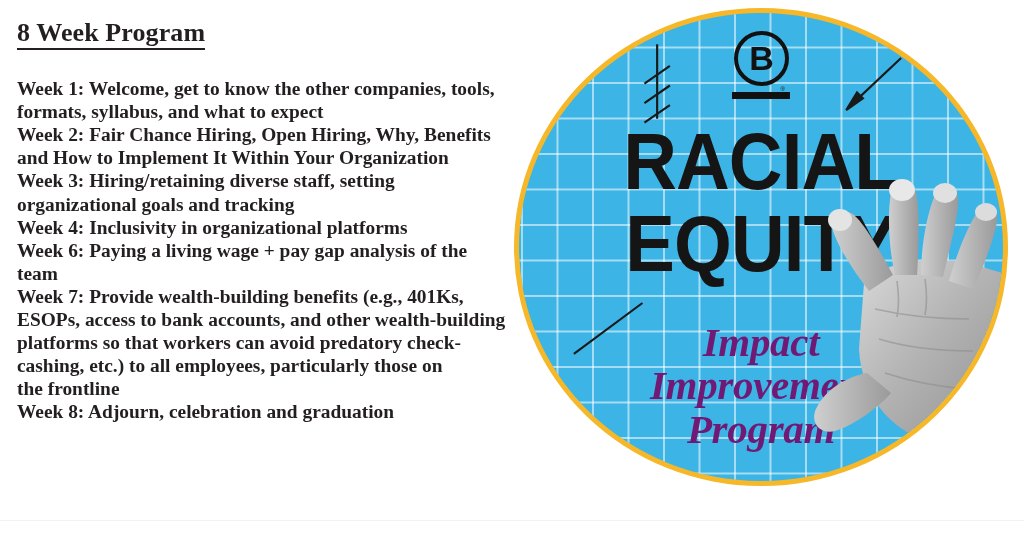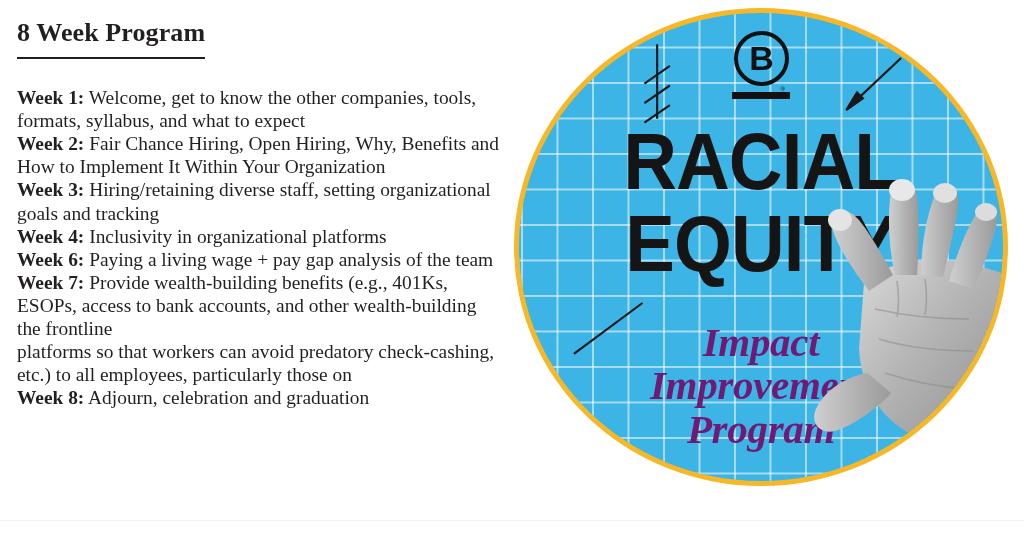--- a/index.html
+++ b/index.html
@@ -30,40 +30,40 @@
     width: 490px;
   }
   .page-title {
     font-size: 26px;
     font-weight: bold;
     letter-spacing: 0.1px;
     line-height: 1.12;
     margin: 0;
     display: inline-block;
     border-bottom: 2px solid #231f20;
-    padding-bottom: 10px;
+    padding-bottom: 1px;
   }
   .program-list {
     margin: 0;
     padding: 0;
     list-style: none;
     margin-top: 27px;
   }
   .program-list li {
     font-size: 19.4px;
     line-height: 1.19;
     margin: 0;
     padding: 0;
     text-align: left;
   }
   .wk-label {
     font-weight: bold;
     margin-top: 20px;
   }
-  .wk-body { font-weight: normal; }
+  .wk-body { font-weight: bold; }
 
   
   .badge-wrap {
     position: absolute;
     left: 514px;
     top: 8px;
     width: 494px;
     height: 478px;
   }
   .badge-circle {
@@ -218,24 +218,24 @@
       <li>
         <span class="wk-label">Week 4:</span><span class="wk-body"> Inclusivity in organizational platforms</span>
       </li>
       <li>
         <span class="wk-label">Week 6:</span><span class="wk-body"> Paying a living wage + pay gap analysis of the team</span>
       </li>
       <li>
         <span class="wk-label">Week 7:</span><span class="wk-body"> Provide wealth-building benefits (e.g., 401Ks, ESOPs, access to bank accounts, and other wealth-building</span>
       </li>
       <li>
+        <span class="wk-body">platforms so that workers can avoid predatory check-cashing, etc.) to all employees, particularly those on</span>
+      </li>
+      <li>
         <span class="wk-body">the frontline</span>
-      </li>
-      <li>
-        <span class="wk-body">platforms so that workers can avoid predatory check-cashing, etc.) to all employees, particularly those on</span>
       </li>
       <li>
         <span class="wk-label">Week 8:</span><span class="wk-body"> Adjourn, celebration and graduation</span>
       </li>
     </ul>
   </div>
 
   <div class="badge-wrap">
     <div class="badge-circle">
 

